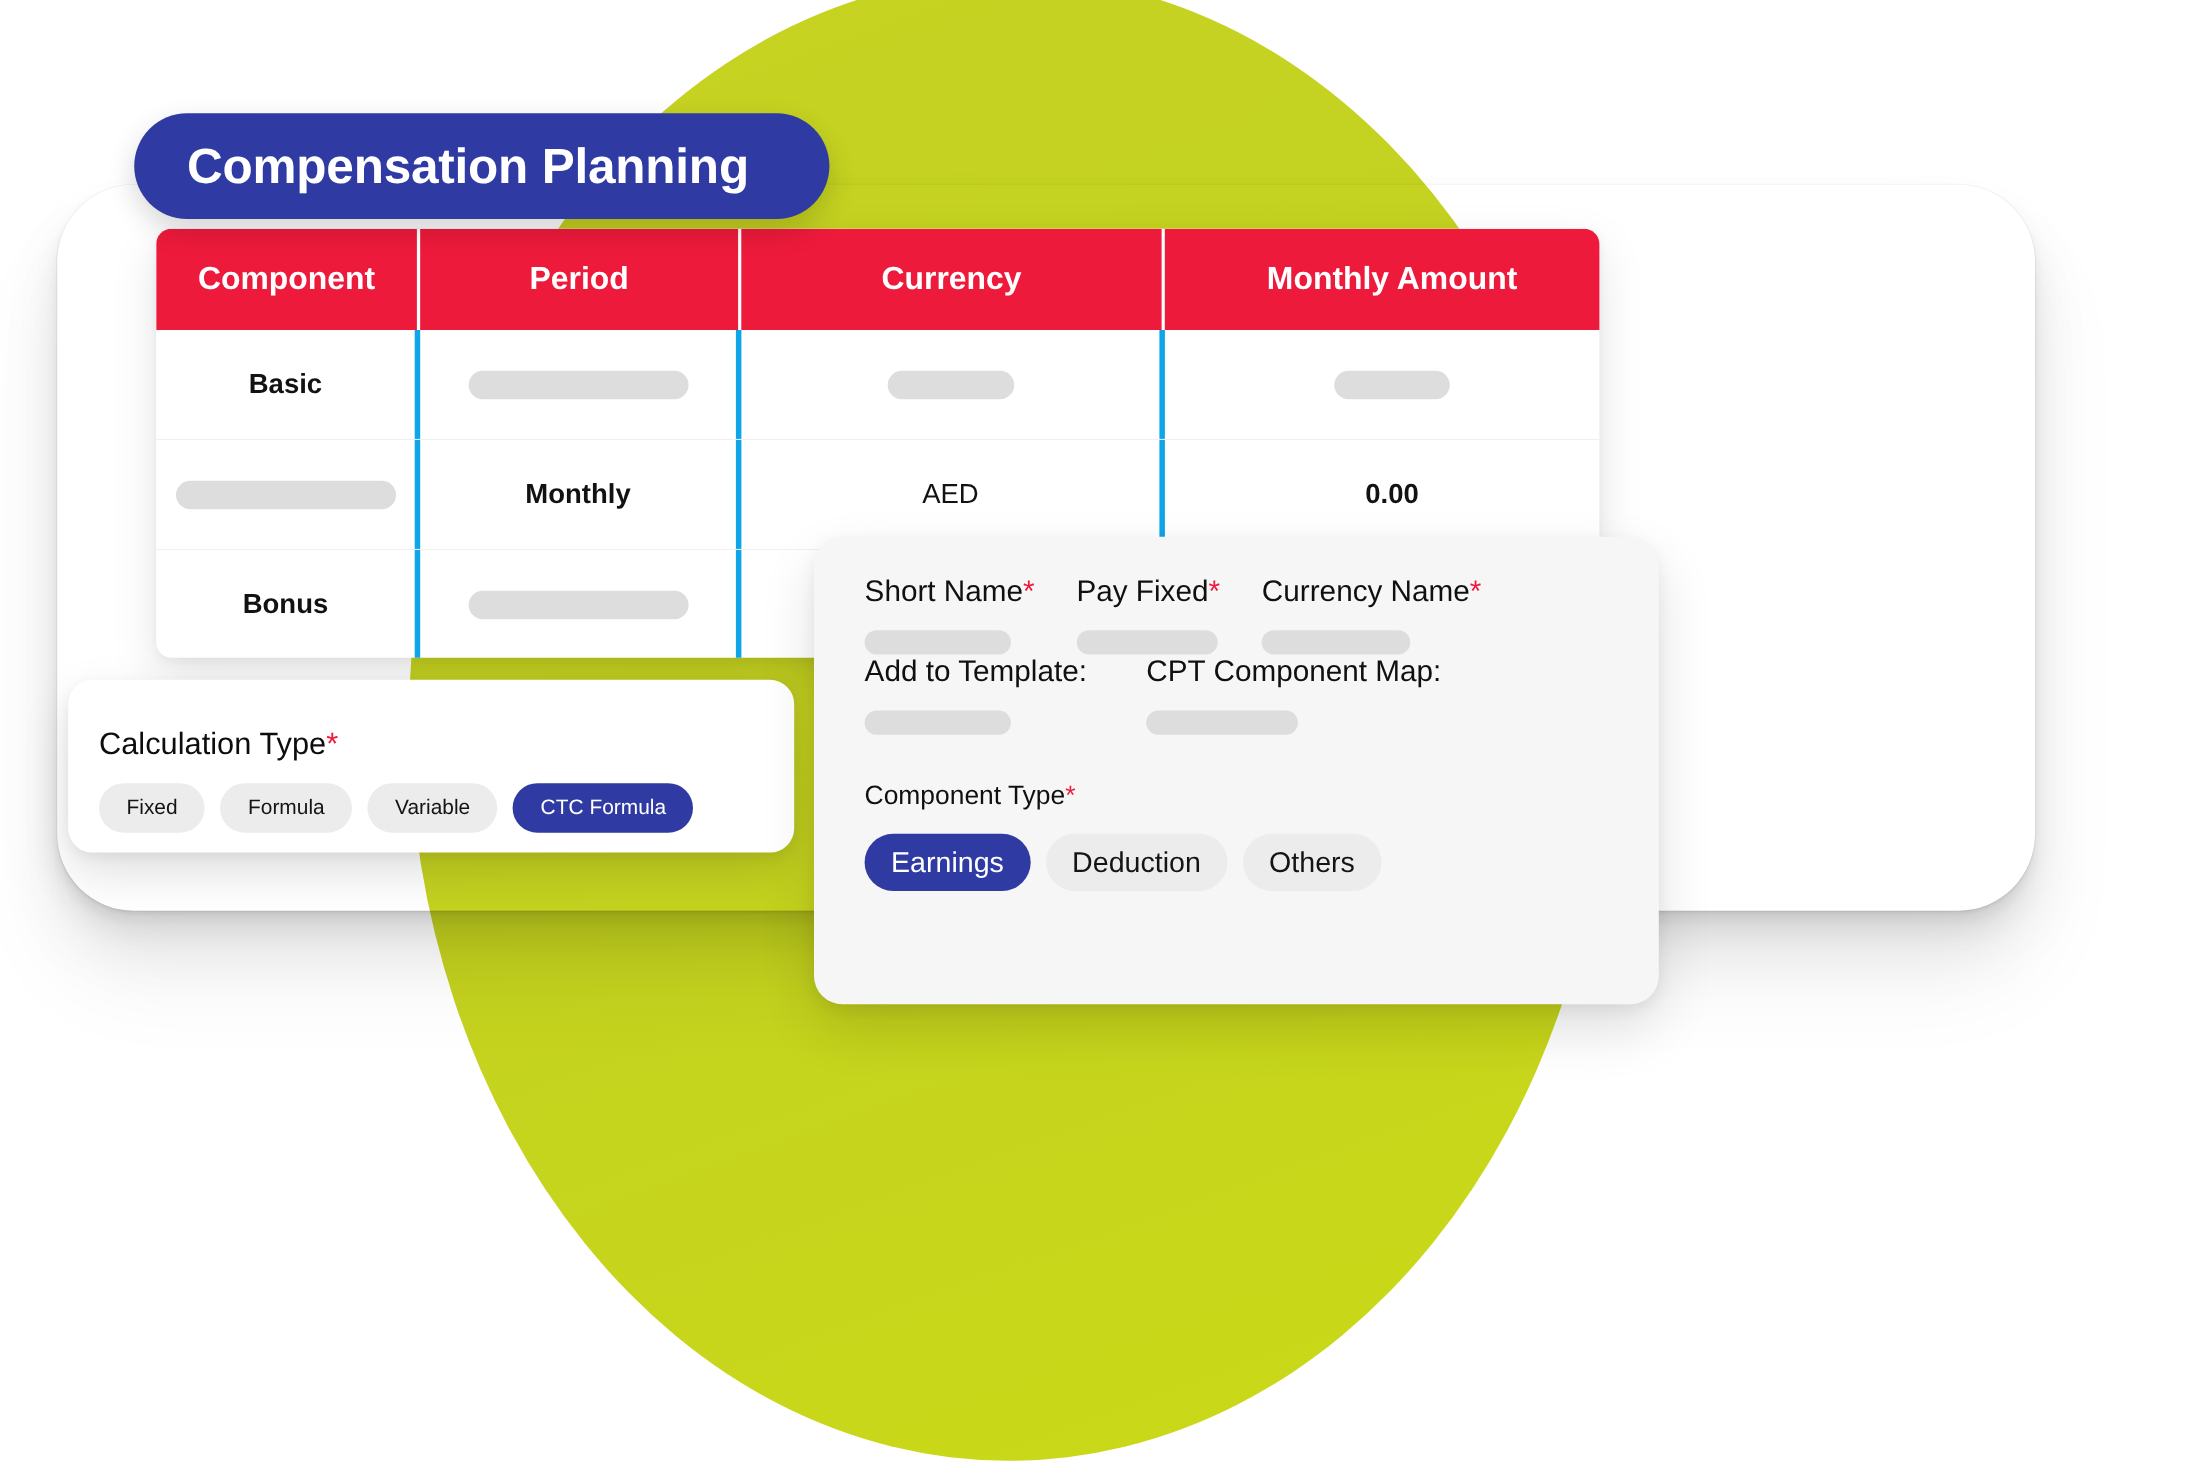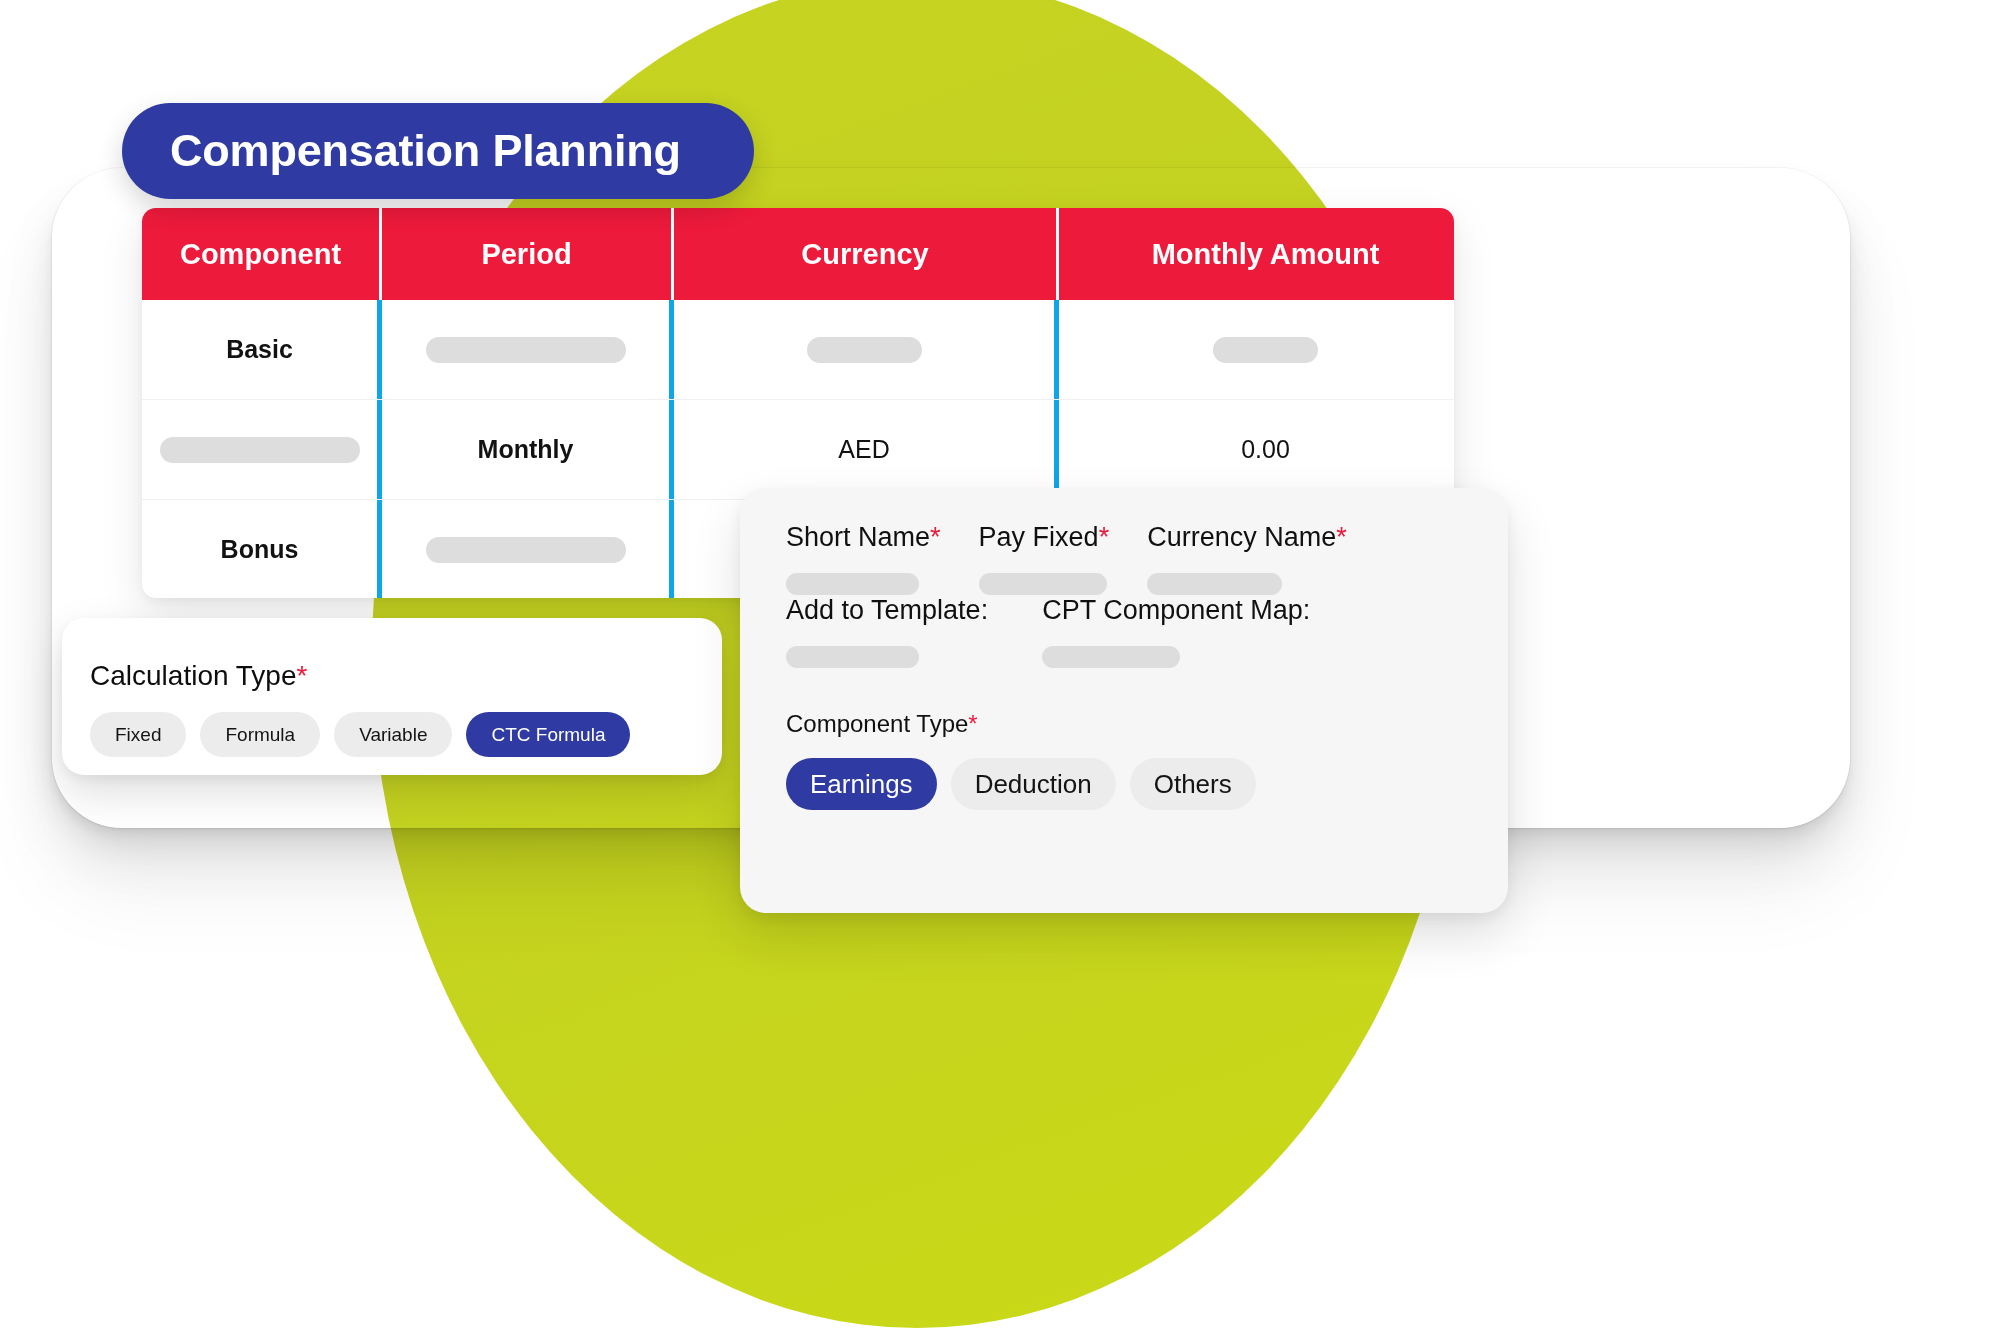--- a/index.html
+++ b/index.html
@@ -122,21 +122,21 @@
   .td {
     flex: 0 0 auto;
     display: flex;
     align-items: center;
     justify-content: center;
     box-sizing: border-box;
     border-right: 5px solid #0ea5e9;
     font-size: 25px;
     color: #121212;
   }
-  .td:last-child { border-right: none; }
+  .td:last-child { border-right: none; font-weight: bold; }
   .td.bold { font-weight: bold; }
 
   .skel {
     display: block;
     height: 26px;
     border-radius: 13px;
     background: #dddddd;
   }
   .skel.w-200 { width: 200px; }
   .skel.w-115 { width: 115px; }

